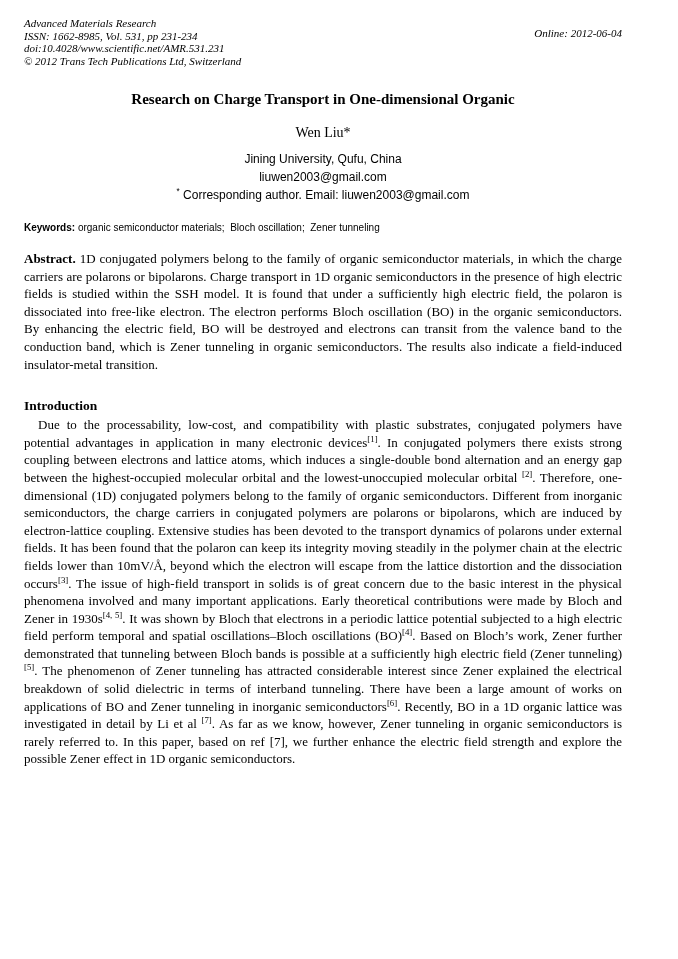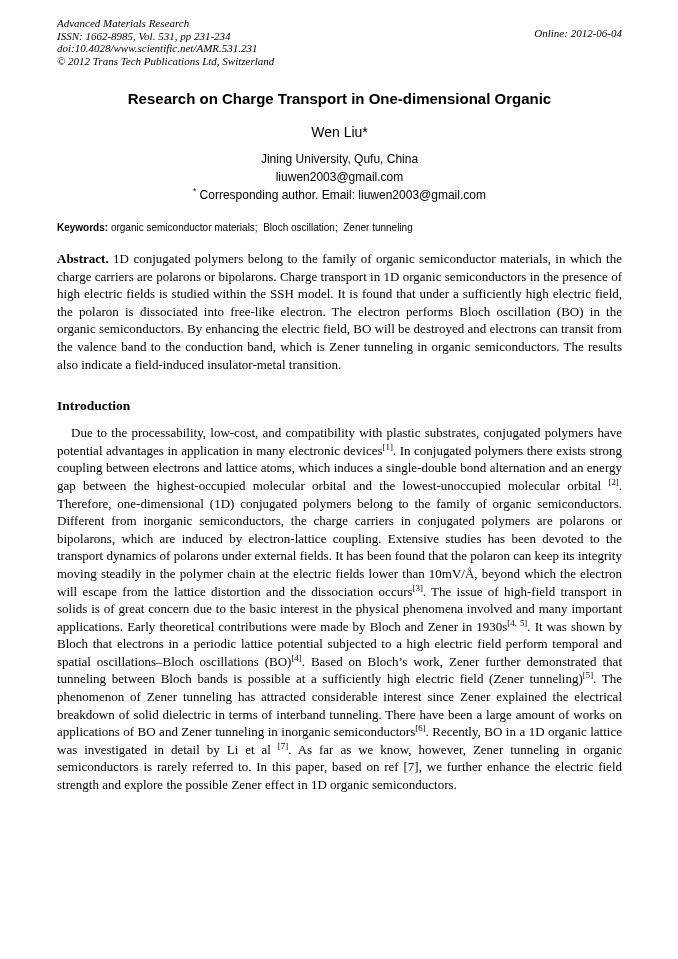--- a/index.html
+++ b/index.html
@@ -1,39 +1,39 @@
 <!DOCTYPE html>
 <html><head>
 <meta charset="utf-8">
 <style>
   * { margin: 0; padding: 0; box-sizing: border-box; }
   html, body { background: #ffffff; }
   .page {
     width: 678px; height: 959px;
     background: #ffffff; color: #000000;
-    padding: 17px 56px 0 57px;
+    padding: 17px 56px 0 24px;
     overflow: hidden; position: relative;
     font-family: "Liberation Serif", serif;
   }
   .hdr {
     position: relative;
     font-family: "Liberation Serif", serif;
     font-style: italic;
     font-size: 11px; line-height: 12.5px;
   }
   .hdr-online { position: absolute; top: 10px; right: 0; }
   .title-line {
     font-family: "Liberation Sans", sans-serif;
     font-weight: bold; font-size: 15px; line-height: 18px;
     text-align: center;
   }
-  .title-line1 { margin-top: 23px; }
+  .title-line1 { margin-top: 23px; font-family: Liberation Serif, serif; }
   .title-line2 { margin-top: 20px; }
   .author-name {
-    font-family: Liberation Sans, sans-serif;
+    font-family: Liberation Serif, serif;
     font-size: 14px; line-height: 17px;
     text-align: center; margin-top: 16px;
   }
   .affil-line {
     font-family: "Liberation Sans", sans-serif;
     font-size: 12px; line-height: 15px;
     text-align: center;
   }
   .affil-first { margin-top: 11px; }
   .affil-rest { margin-top: 3px; }
@@ -46,21 +46,21 @@
     font-family: "Liberation Serif", serif;
     font-size: 13px; line-height: 17.6px;
     text-align: justify;
   }
   .abstract-par { margin-top: 14px; }
   .section-heading {
     font-family: Liberation Serif, serif;
     font-weight: bold; font-size: 13.5px; line-height: 17px;
     margin-top: 24px;
   }
-  .intro-par { margin-top: 10px; text-indent: 14px; }
+  .intro-par { margin-top: 2px; text-indent: 14px; }
   .b { font-weight: bold; }
   sup { font-size: 68%; line-height: 0; vertical-align: super; }
 </style>
 </head>
 <body>
 
 <div class="page">
 
   <div class="hdr">
     <div>Advanced Materials Research</div>

